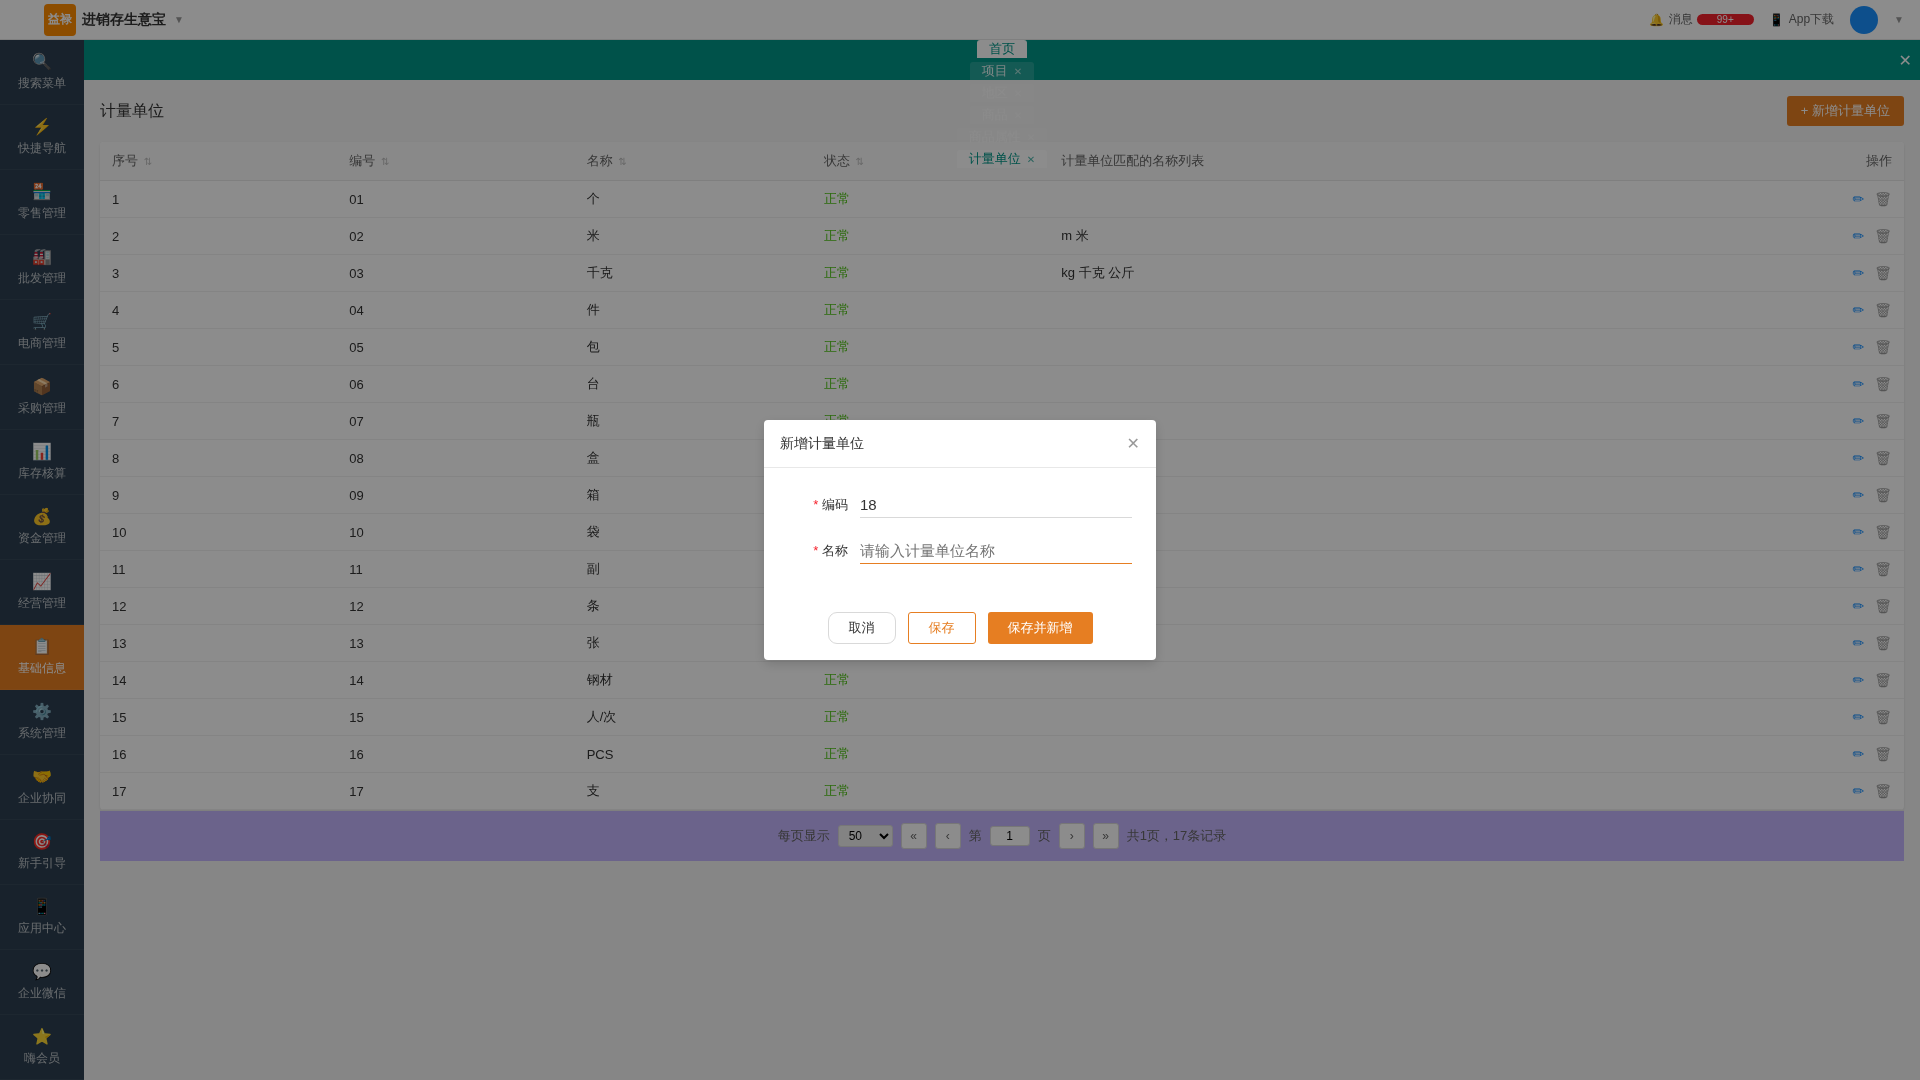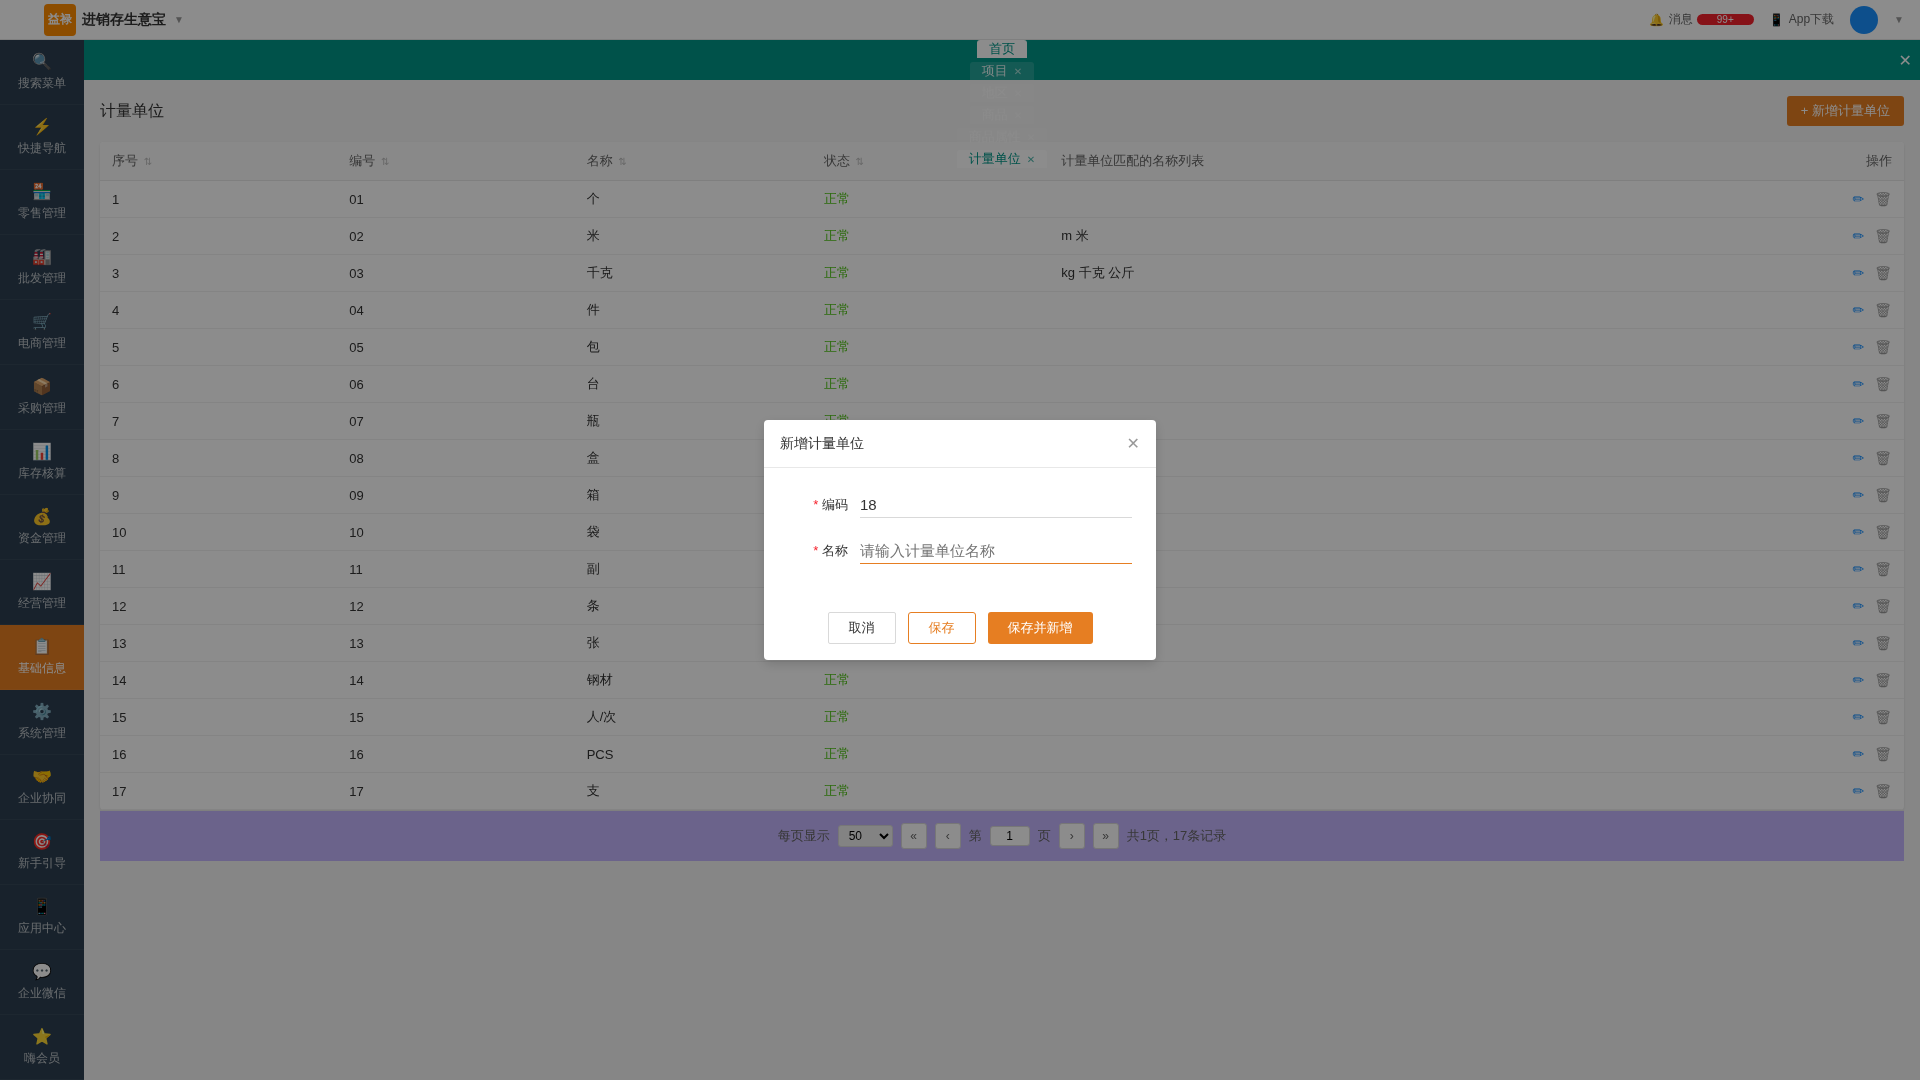--- a/index.html
+++ b/index.html
@@ -193,21 +193,21 @@
     .form-input.active-input { border-bottom-color: #e67e22; }
     .modal-footer {
       padding: 12px 24px 16px;
       display: flex;
       justify-content: center;
       gap: 12px;
     }
     .btn-cancel {
       padding: 6px 20px;
       border: 1px solid #d9d9d9;
-      border-radius: 2px;
+      border-radius: 9px;
       background: #fff;
       cursor: pointer;
       font-size: 13px;
       color: #333;
     }
     .btn-save {
       padding: 6px 20px;
       border: 1px solid #e67e22;
       border-radius: 3px;
       background: #fff;

